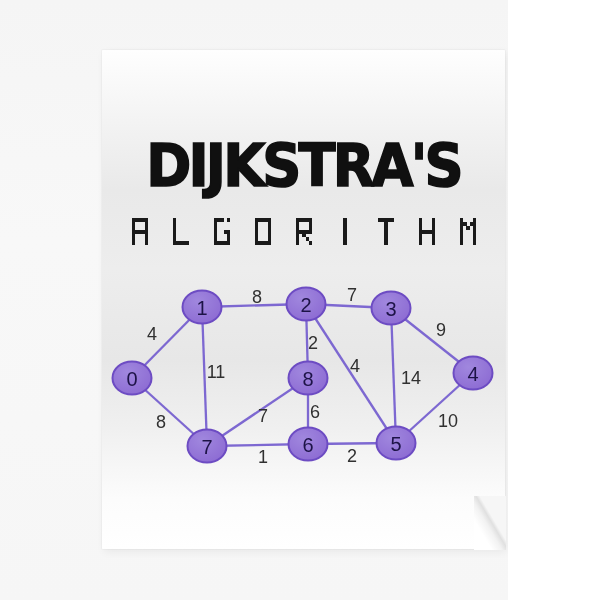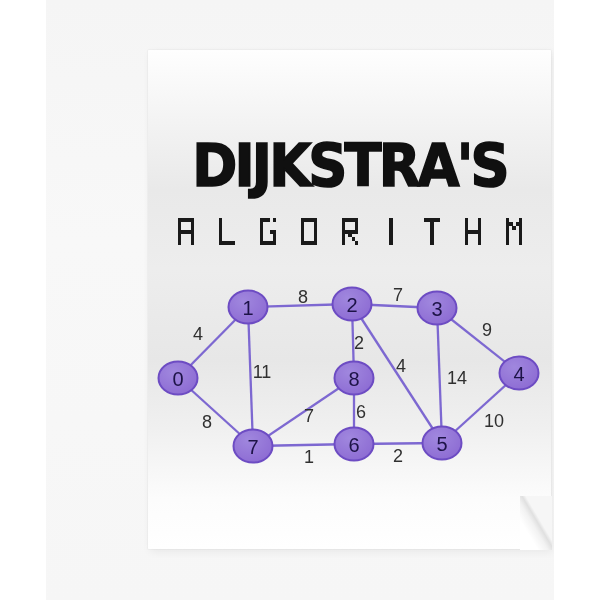--- a/index.html
+++ b/index.html
@@ -1,20 +1,19 @@
 <!DOCTYPE html>
 <html><head>
 <meta charset="utf-8">
 <style>
   html,body { margin:0; padding:0; }
   .stage {
     position:relative; width:508px; height:600px; overflow:hidden;
     background: linear-gradient(180deg, #f5f5f5 0%, #f8f8f8 40%, #f6f6f6 100%);
     font-family:"Liberation Sans", sans-serif;
-    margin-left:46px;
   }
   .poster {
     position:absolute; left:102px; top:50px; width:403px; height:499px;
     background: linear-gradient(180deg,
       #fefefe 0%, #f4f4f4 13%, #e9e9e9 28%, #ededed 44%,
       #e7e7e7 62%, #f0f0f0 76%, #fcfcfc 90%, #ffffff 100%);
     box-shadow: 0 0 0 1px rgba(0,0,0,0.025), 2px 3px 8px rgba(0,0,0,0.06);
     border-radius:1px;
   }
   .poster-title {

